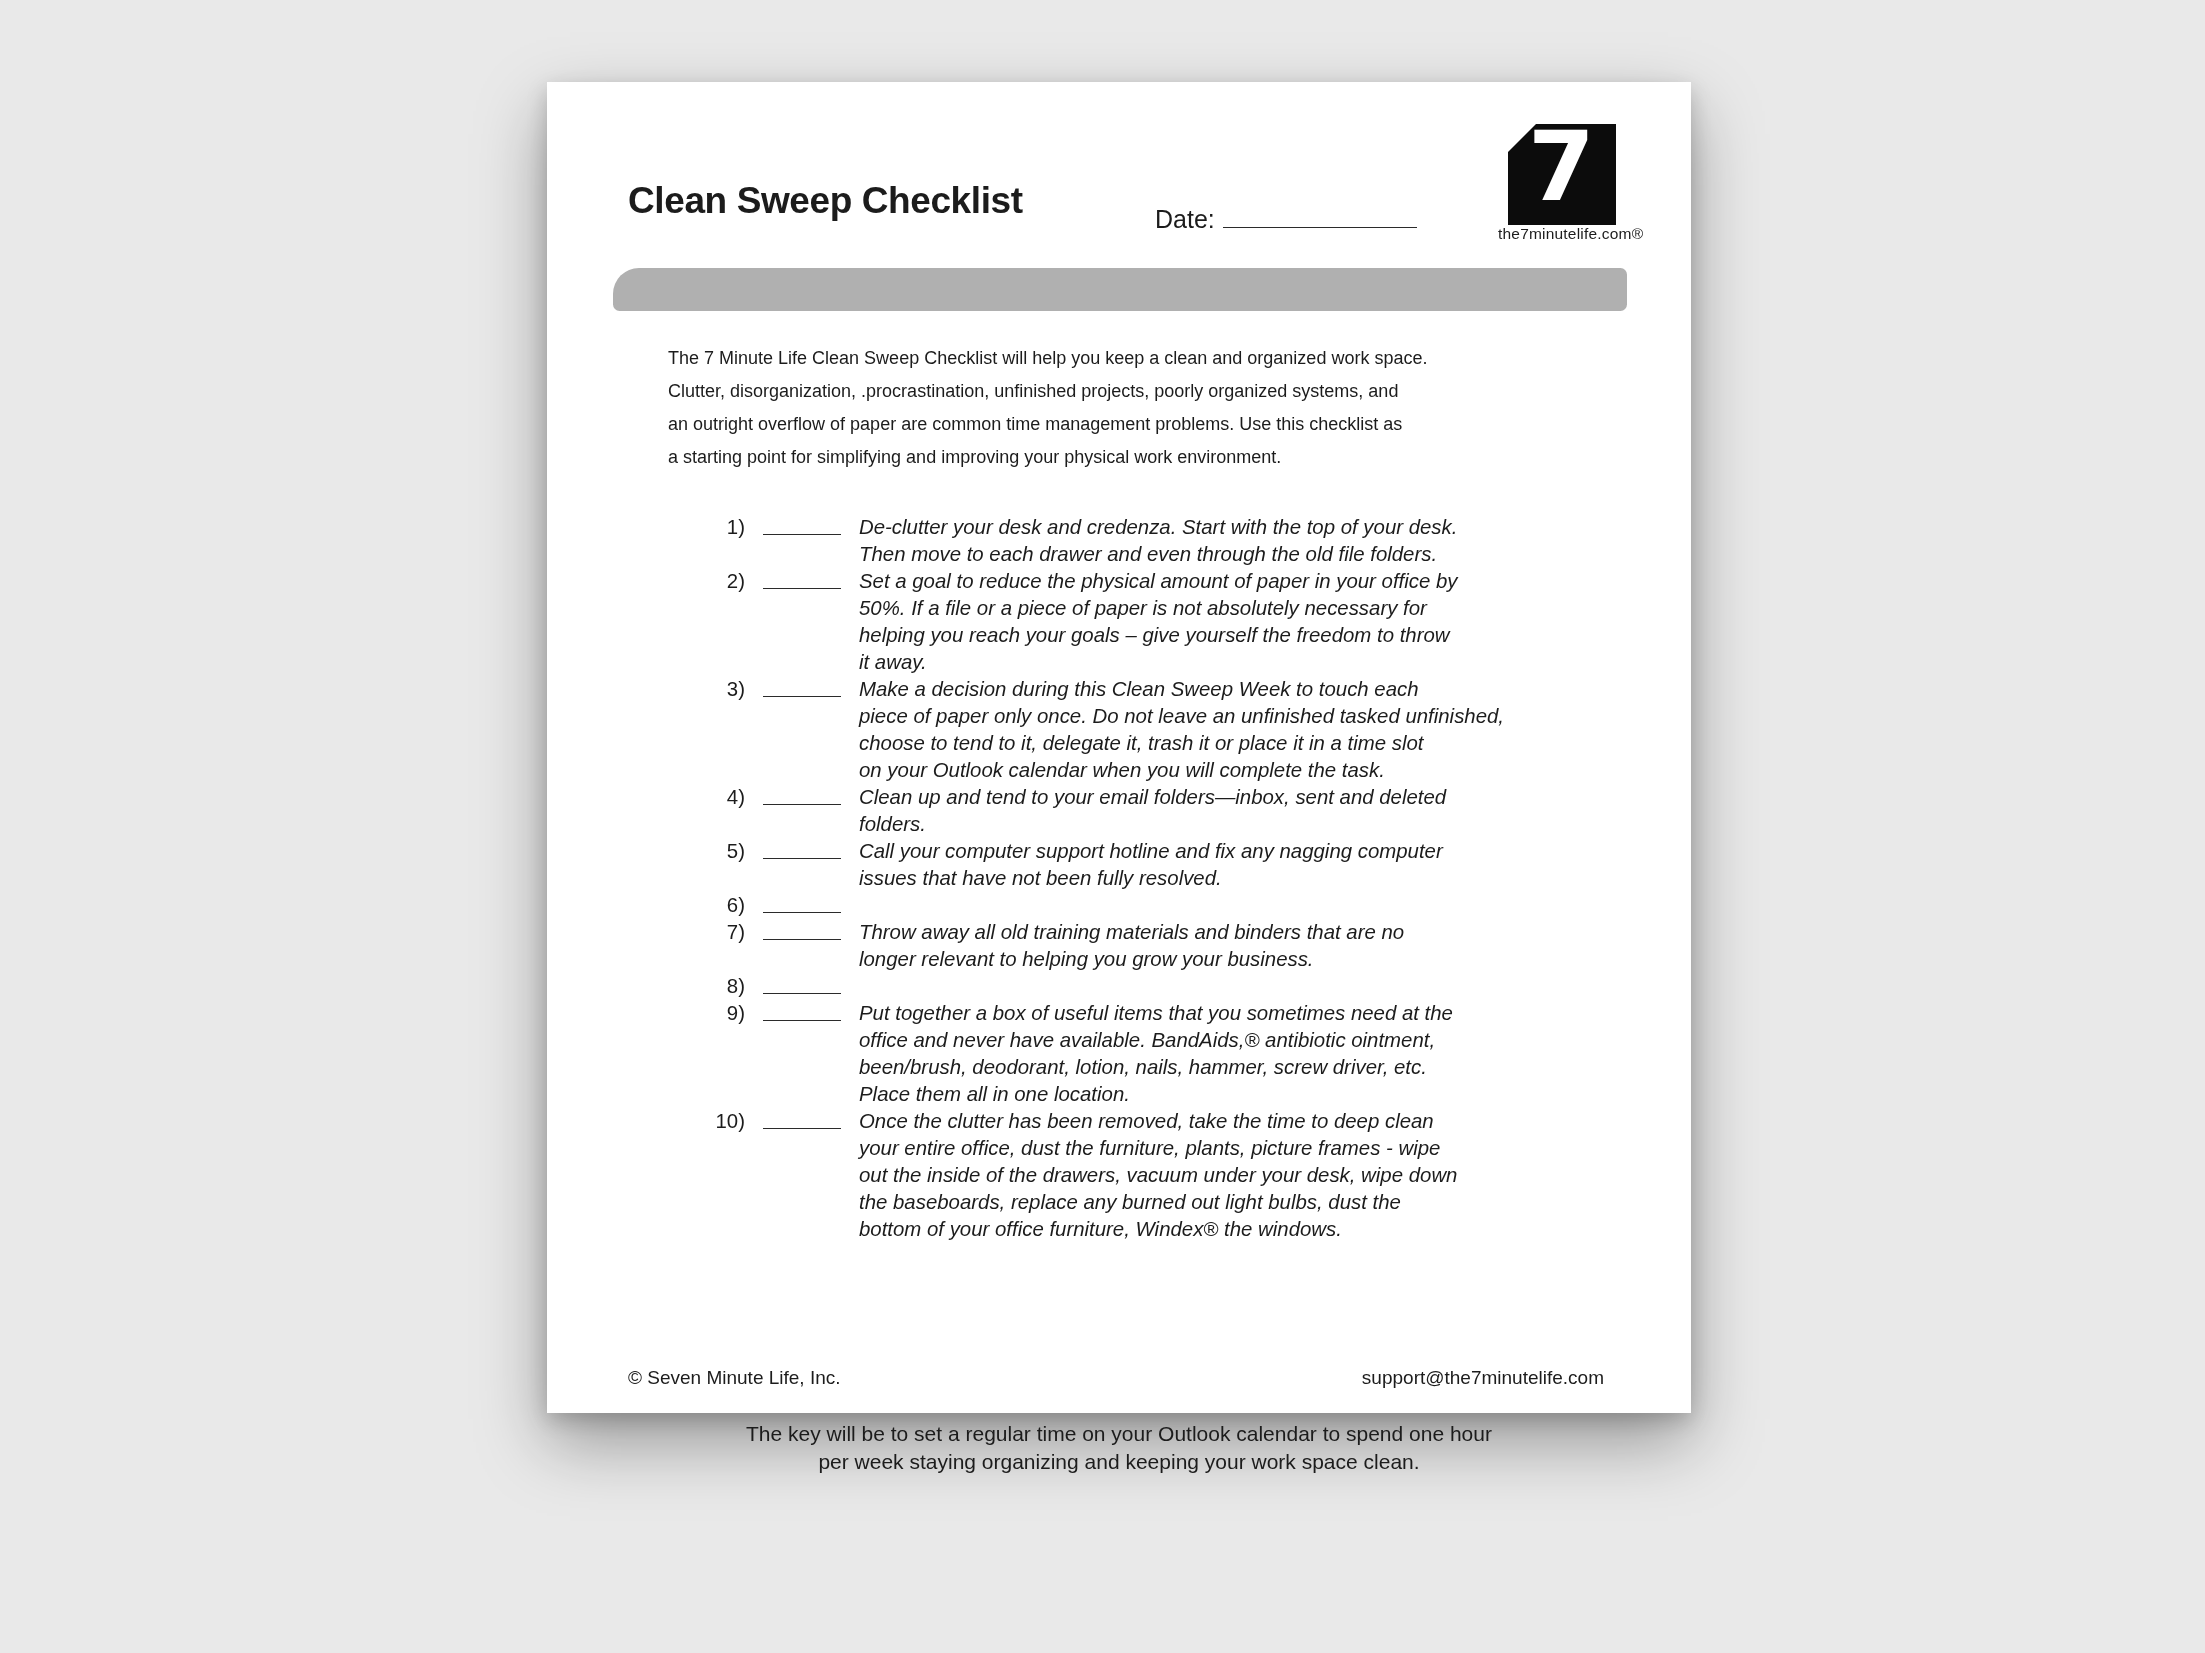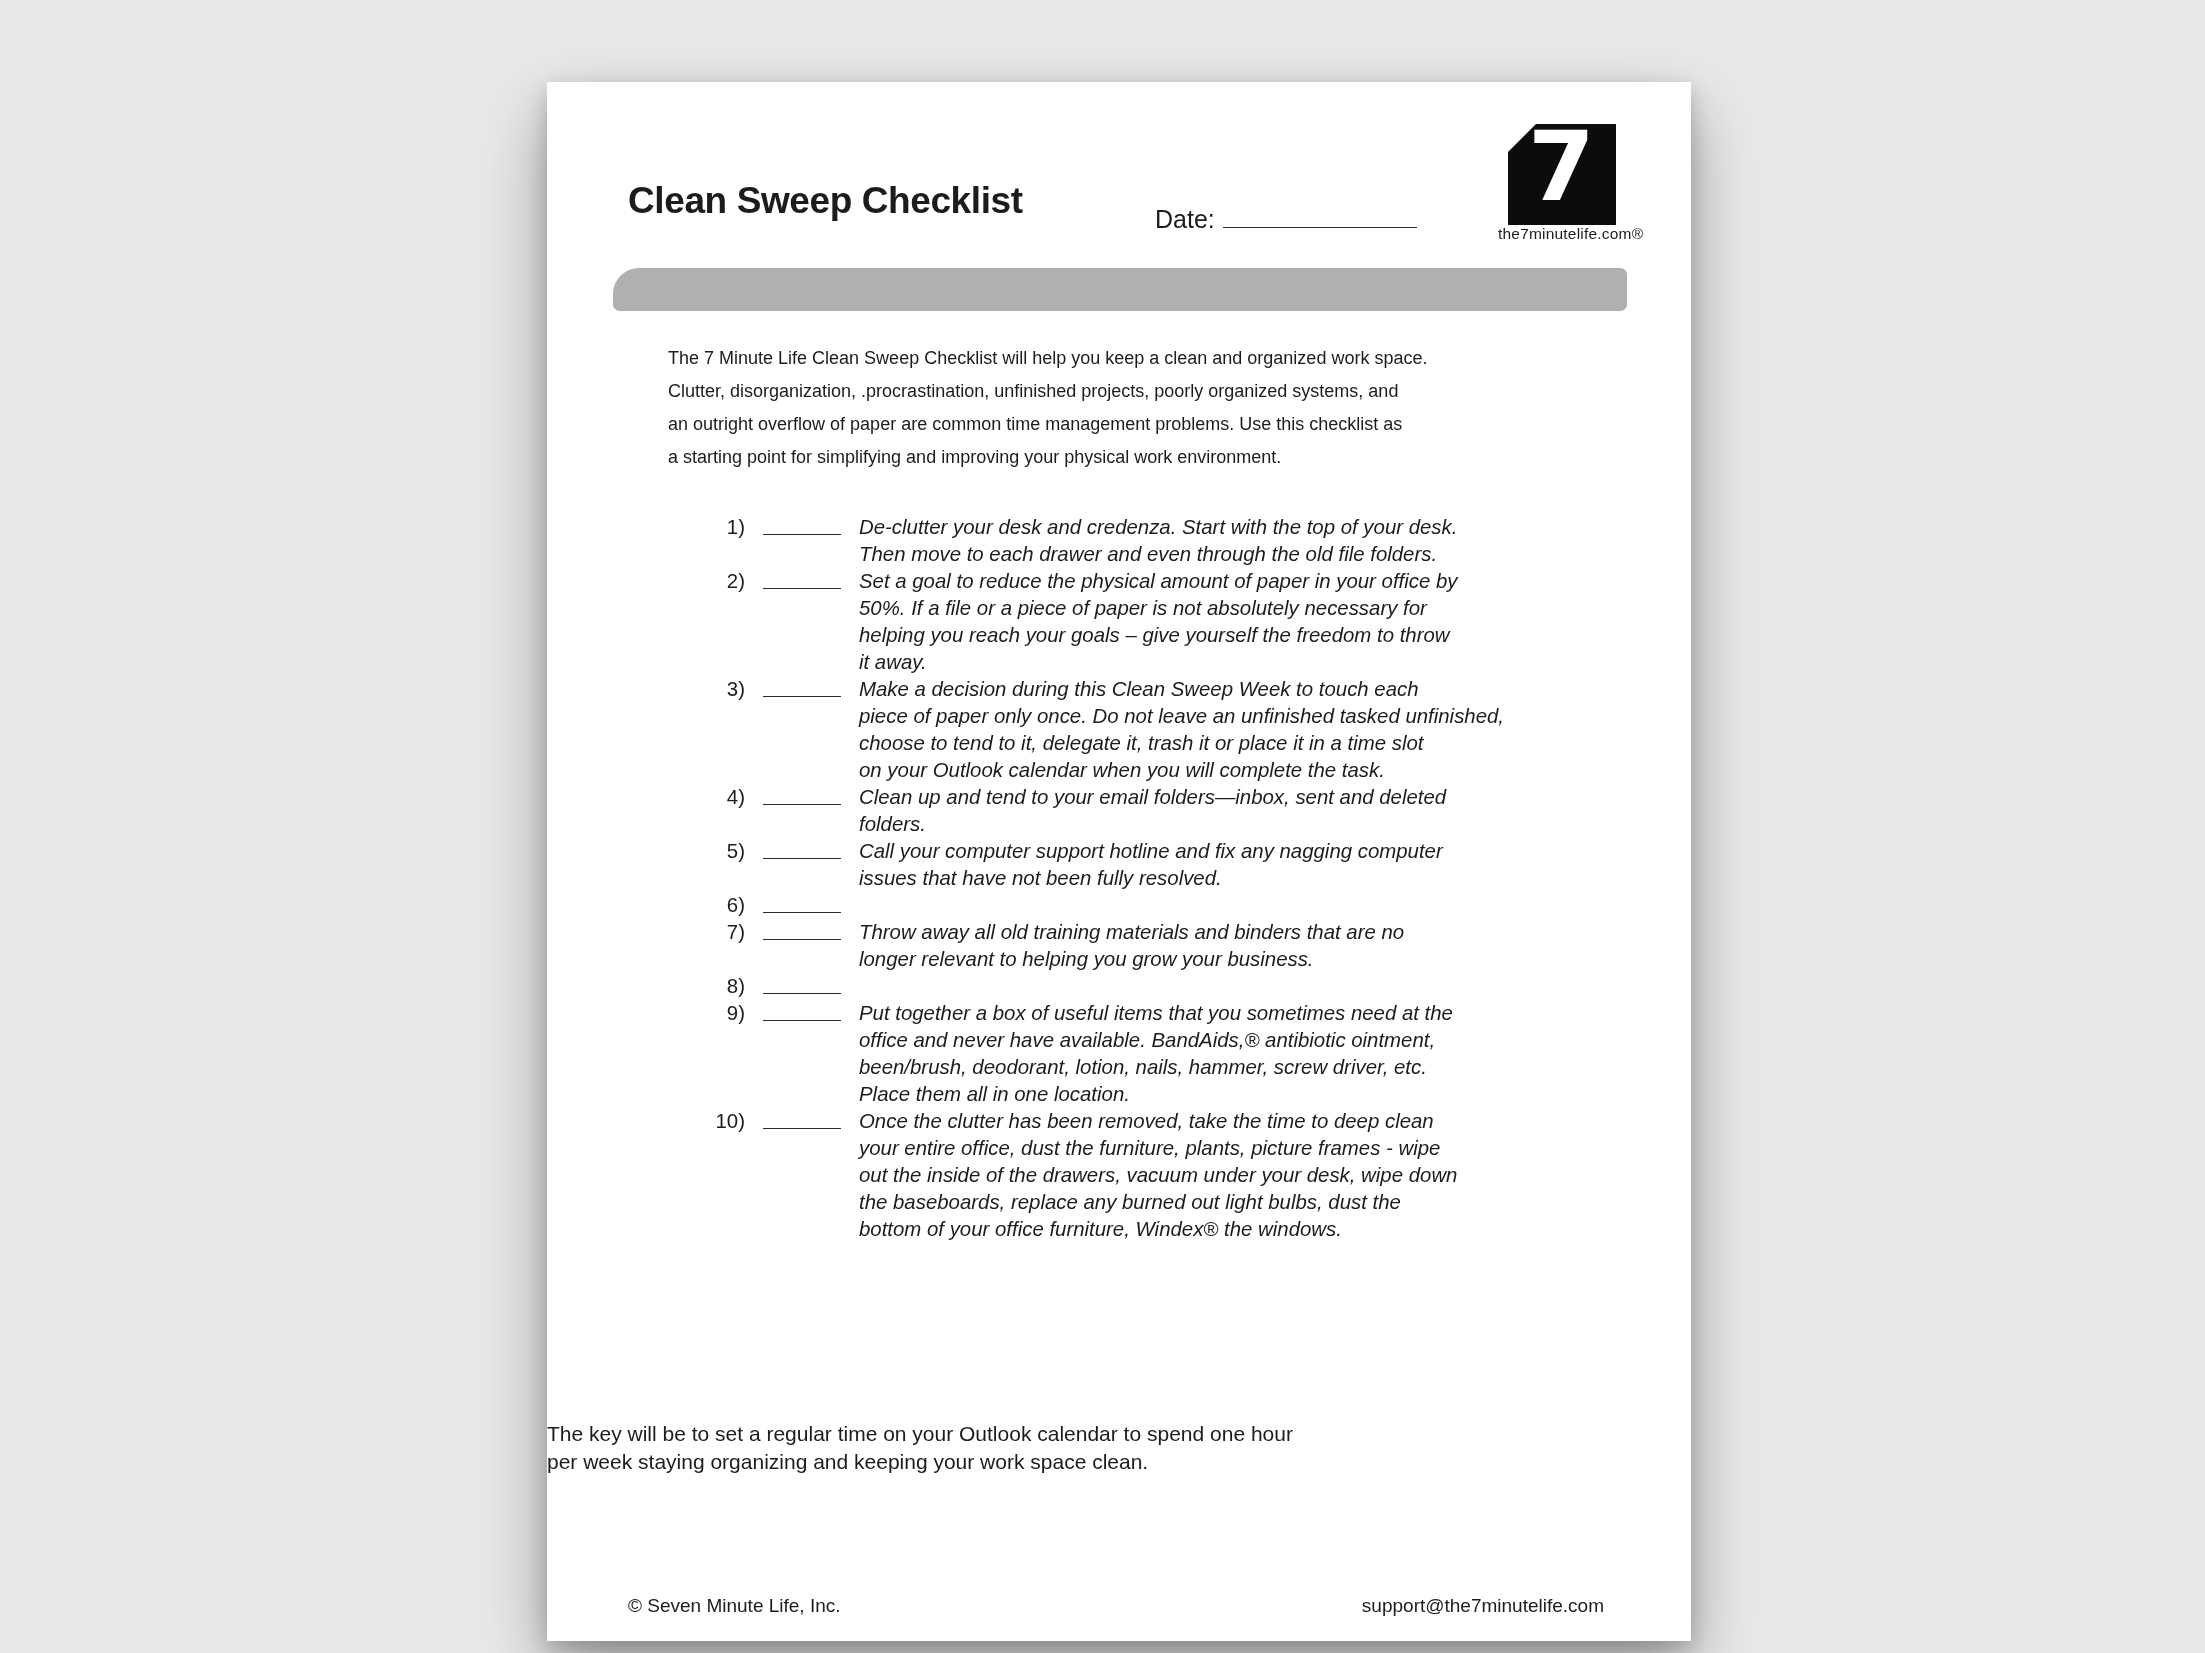--- a/index.html
+++ b/index.html
@@ -15,21 +15,21 @@
   body{
     background:var(--page_bg);
     font-family:"Liberation Sans", sans-serif;
     color:var(--text);
     position:relative;
     overflow:hidden;
   }
   .sheet{
     position:absolute;
     left:547px; top:82px;
-    width:1144px; height:1559px;
+    width:1144px; height:1331px;
     background:var(--sheet_bg);
     box-shadow:0 29px 65px rgba(0,0,0,0.35), 0 6.5px 19.6px rgba(0,0,0,0.18);
   }
   .page-title{
     position:absolute;
     left:81px; top:98px;
     font-size:37px;
     font-weight:700;
     letter-spacing:-0.4px;
   }
@@ -111,21 +111,21 @@
   .item-number{ text-align:right; }
   .item-blank{
     height:21px;
     border-bottom:1.6px solid var(--line);
   }
   .item-text{ white-space:pre-line;font-style:italic; }
   .closing{
     position:absolute;
     left:0; top:1338px;
     width:100%;
-    text-align:left;
+    text-align:center;
     font-size:21px;
     line-height:28px;
     white-space:pre-line;
   }
   .footer{
     position:absolute;
     left:0; bottom:24.5px;
     width:100%;
     padding:0 87px 0 81px;
     display:flex;

